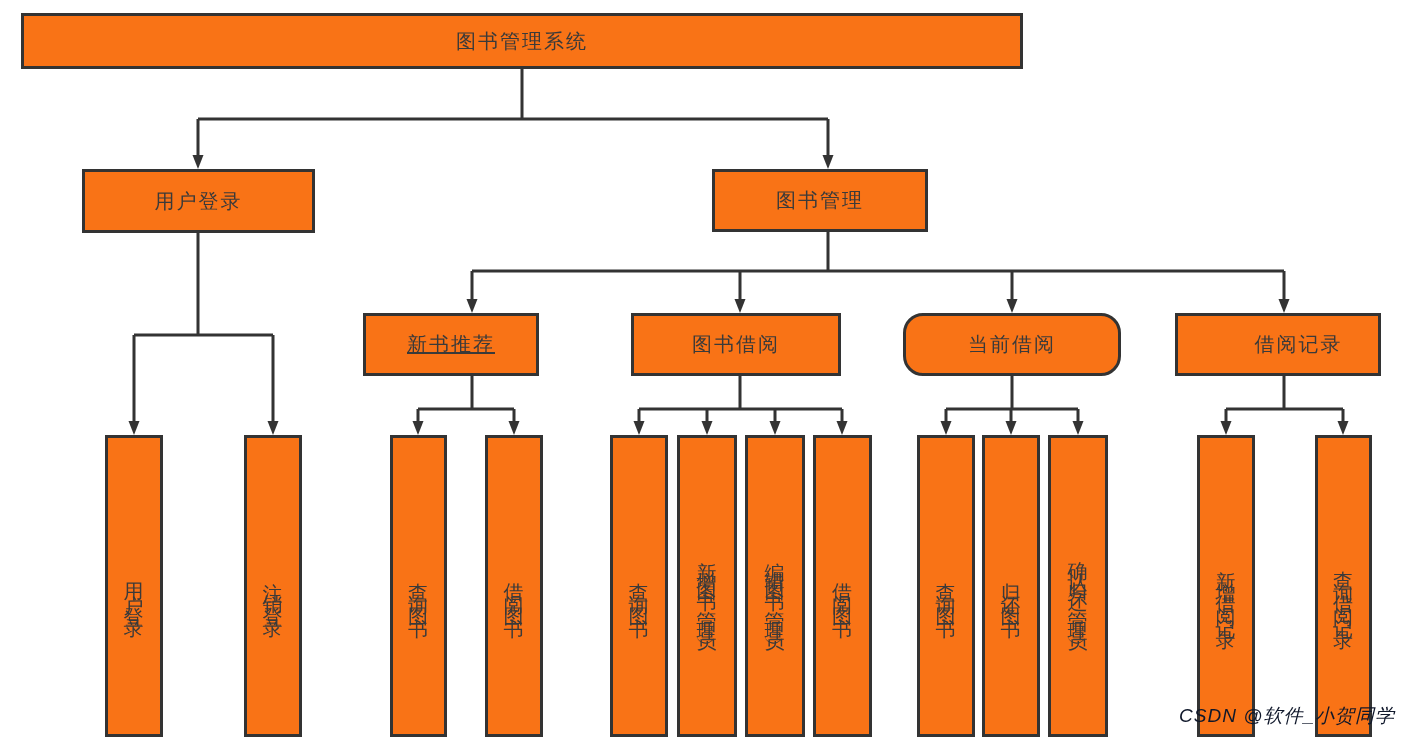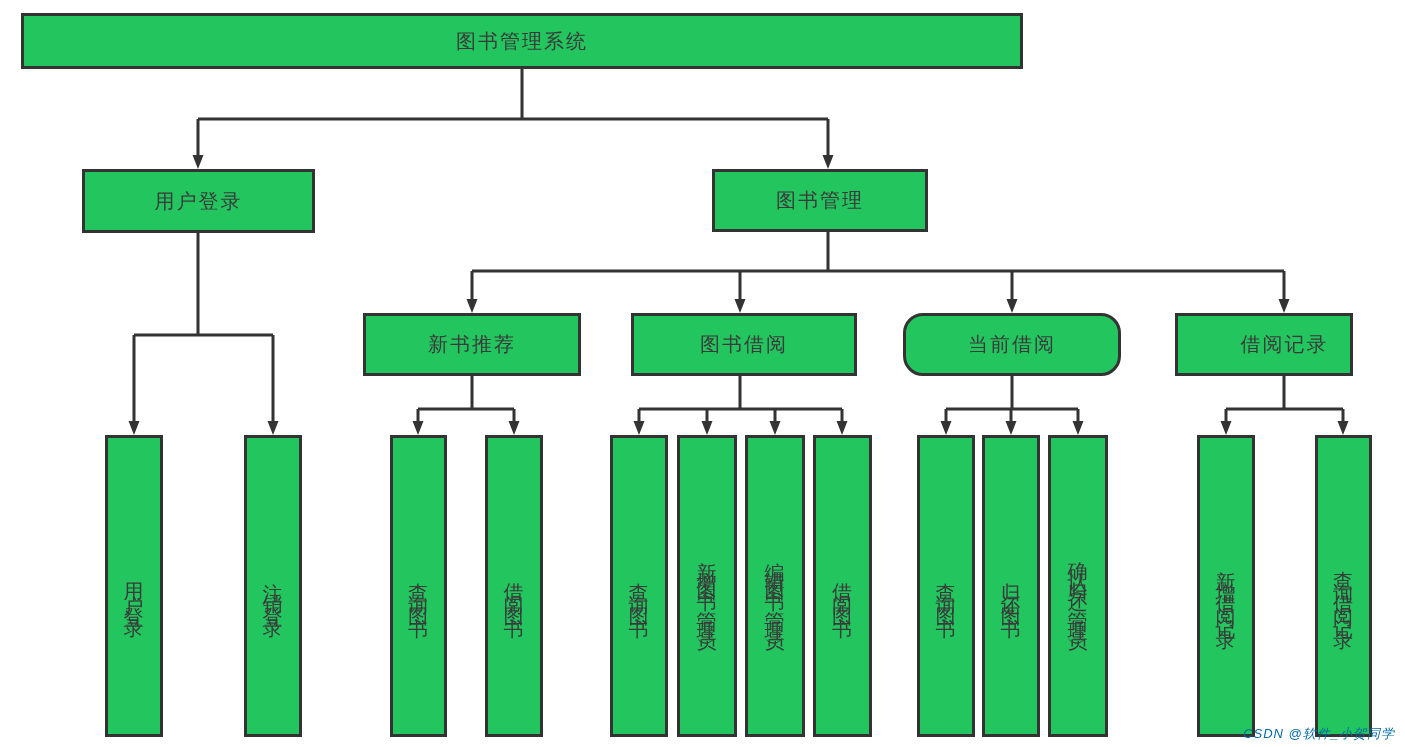--- a/index.html
+++ b/index.html
@@ -4,33 +4,33 @@
 <style>
   html,body { margin:0; padding:0; background:#ffffff; }
   .canvas {
     position:relative; width:1405px; height:747px; background:#ffffff;
     font-family:"Liberation Sans","DejaVu Sans",sans-serif; overflow:hidden;
   }
   .connectors { position:absolute; left:0; top:0; width:1405px; height:747px; }
   .connectors path { stroke:#333333; stroke-width:3; fill:none; }
   .connectors polygon { fill:#333333; stroke:none; }
   .node {
-    position:absolute; background:#22c55e; border:3px solid #333333;
+    position:absolute; background:#f97316; border:3px solid #333333;
     box-sizing:border-box; display:flex; align-items:center; justify-content:center;
     color:#3a3a3a; font-size:20px; letter-spacing:2px; white-space:nowrap;
   }
   .leaf {
     writing-mode:vertical-rl; text-orientation:mixed;
     font-size:20px; letter-spacing:12px; line-height:1;
     white-space:normal; padding-top:10px;
   }
   .leaf-long { letter-spacing:10px; }
   .watermark {
-    position:absolute; right:10px; bottom:4px;
-    color:#0369a1; font-size:13px; font-style:italic; letter-spacing:1px;
+    position:absolute; right:10px; bottom:18px;
+    color:#0f172a; font-size:19px; font-style:italic; letter-spacing:1px;
     pointer-events:none;
   }
 </style>
 </head>
 <body>
 
 <div class="canvas">
 
   <svg class="connectors" viewBox="0 0 1405 747" xmlns="http://www.w3.org/2000/svg">
     <path d="M522 69 V119 M198 119 H828 M198 119 V158 M828 119 V158
@@ -59,24 +59,24 @@
     <polygon points="1072.5,421 1083.5,421 1078,435"></polygon>
     <polygon points="1220.5,421 1231.5,421 1226,435"></polygon>
     <polygon points="1337.5,421 1348.5,421 1343,435"></polygon>
   </svg>
 
   <div class="node" style="left:21px; top:13px; width:1002px; height:56px;">图书管理系统</div>
 
   <div class="node" style="left:82px; top:169px; width:233px; height:64px;">用户登录</div>
   <div class="node" style="left:712px; top:169px; width:216px; height:63px;">图书管理</div>
 
-  <div class="node" style="left:363px; top:313px; width:218px; height:63px;">新书推荐</div>
-  <div class="node" style="left:631px; top:313px; width:226px; height:63px;">图书借阅</div>
+  <div class="node" style="left:363px; top:313px; width:176px; height:63px;text-decoration:underline;">新书推荐</div>
+  <div class="node" style="left:631px; top:313px; width:210px; height:63px;">图书借阅</div>
   <div class="node" style="left:903px; top:313px; width:218px; height:63px;border-radius:20px;">当前借阅</div>
-  <div class="node" style="left:1175px; top:313px; width:178px; height:63px;padding-left:41px;">借阅记录</div>
+  <div class="node" style="left:1175px; top:313px; width:206px; height:63px;padding-left:41px;">借阅记录</div>
 
   <div class="node leaf" style="left:105px; top:435px; width:58px; height:302px;">用户登录</div>
   <div class="node leaf" style="left:244px; top:435px; width:58px; height:302px;">注销登录</div>
 
   <div class="node leaf" style="left:390px; top:435px; width:57px; height:302px;">查询图书</div>
   <div class="node leaf" style="left:485px; top:435px; width:58px; height:302px;">借阅图书</div>
 
   <div class="node leaf" style="left:610px; top:435px; width:58px; height:302px;">查询图书</div>
   <div class="node leaf leaf-long" style="left:677px; top:435px; width:60px; height:302px;">新增图书（管理员）</div>
   <div class="node leaf leaf-long" style="left:745px; top:435px; width:60px; height:302px;">编辑图书（管理员）</div>

